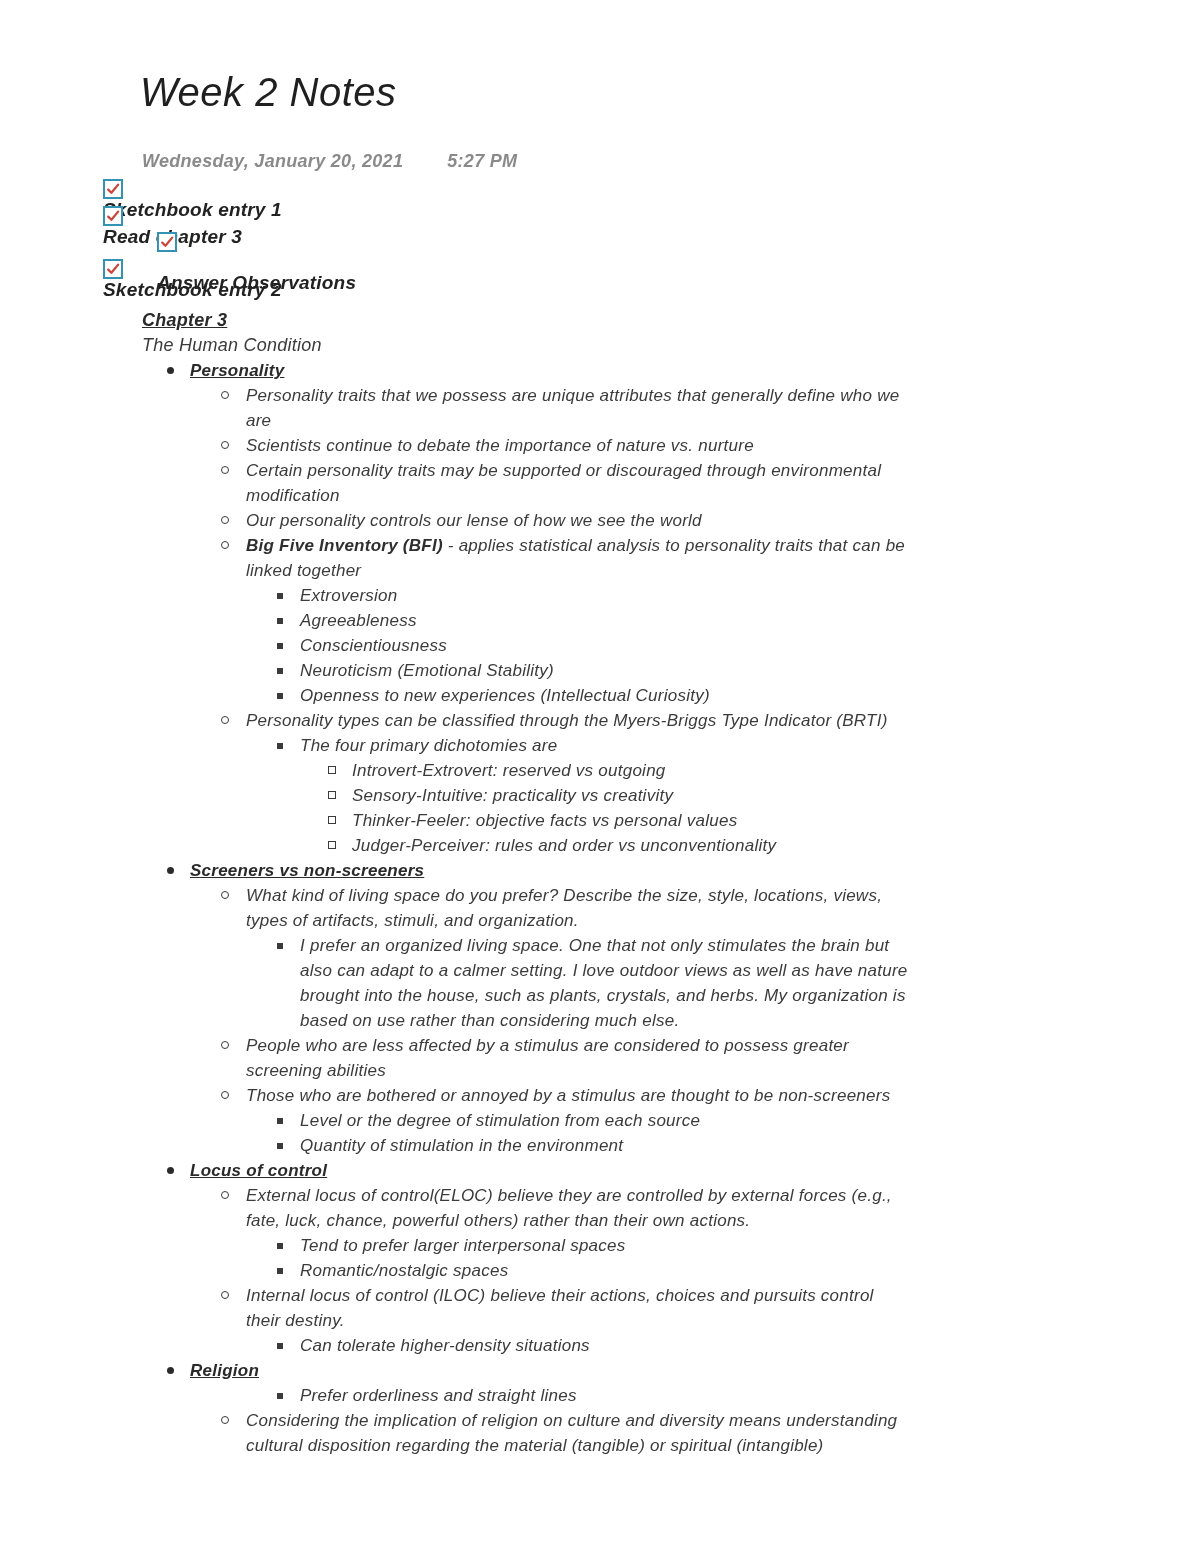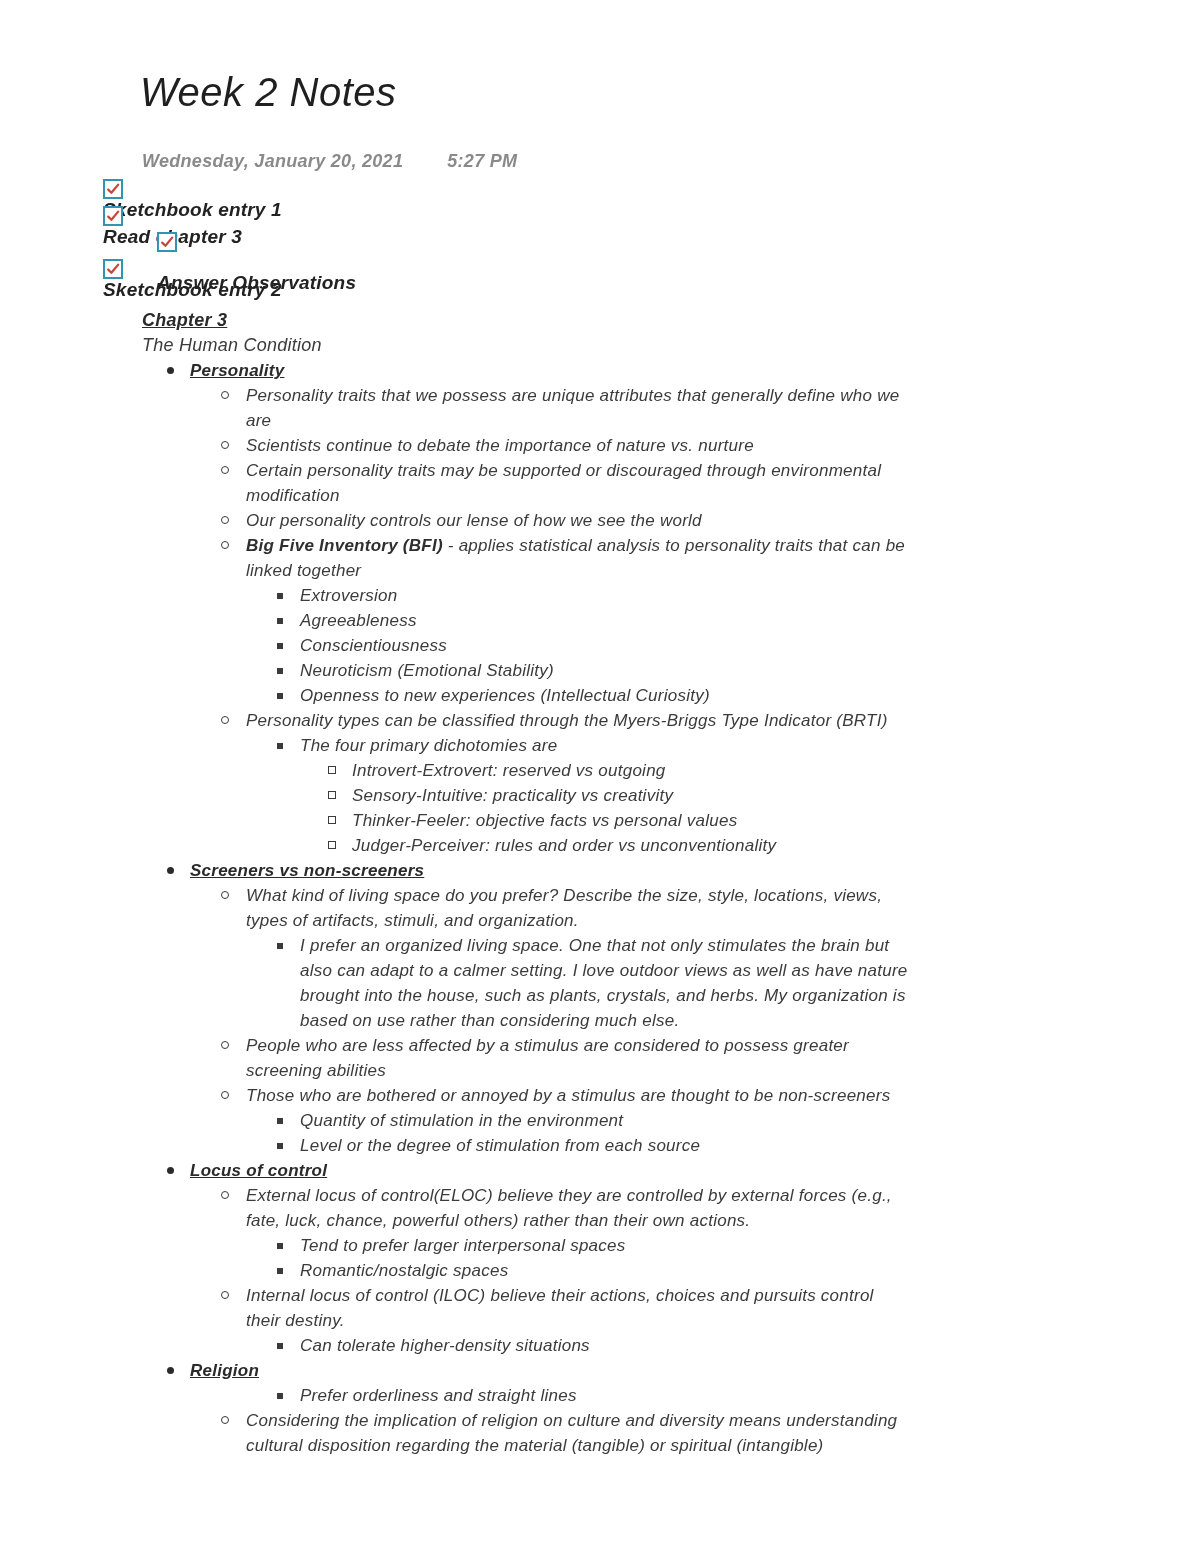--- a/index.html
+++ b/index.html
@@ -118,22 +118,22 @@
         <div class="o-item lv1 hd"><span class="marker m-dot"></span><span>Screeners vs non-screeners</span></div>
         <div class="o-item lv2"><span class="marker m-circle"></span><span>What kind of living space do you prefer? Describe the size, style, locations, views,
 types of artifacts, stimuli, and organization.</span></div>
         <div class="o-item lv3"><span class="marker m-sq"></span><span>I prefer an organized living space. One that not only stimulates the brain but
 also can adapt to a calmer setting. I love outdoor views as well as have nature
 brought into the house, such as plants, crystals, and herbs. My organization is
 based on use rather than considering much else.</span></div>
         <div class="o-item lv2"><span class="marker m-circle"></span><span>People who are less affected by a stimulus are considered to possess greater
 screening abilities</span></div>
         <div class="o-item lv2"><span class="marker m-circle"></span><span>Those who are bothered or annoyed by a stimulus are thought to be non-screeners</span></div>
+        <div class="o-item lv3"><span class="marker m-sq"></span><span>Level or the degree of stimulation from each source</span></div>
         <div class="o-item lv3"><span class="marker m-sq"></span><span>Quantity of stimulation in the environment</span></div>
-        <div class="o-item lv3"><span class="marker m-sq"></span><span>Level or the degree of stimulation from each source</span></div>
         <div class="o-item lv1 hd"><span class="marker m-dot"></span><span>Locus of control</span></div>
         <div class="o-item lv2"><span class="marker m-circle"></span><span>External locus of control(ELOC) believe they are controlled by external forces (e.g.,
 fate, luck, chance, powerful others) rather than their own actions.</span></div>
         <div class="o-item lv3"><span class="marker m-sq"></span><span>Tend to prefer larger interpersonal spaces</span></div>
         <div class="o-item lv3"><span class="marker m-sq"></span><span>Romantic/nostalgic spaces</span></div>
         <div class="o-item lv2"><span class="marker m-circle"></span><span>Internal locus of control (ILOC) believe their actions, choices and pursuits control
 their destiny.</span></div>
         <div class="o-item lv3"><span class="marker m-sq"></span><span>Can tolerate higher-density situations</span></div>
         <div class="o-item lv1 hd"><span class="marker m-dot"></span><span>Religion</span></div>
         <div class="o-item lv3"><span class="marker m-sq"></span><span>Prefer orderliness and straight lines</span></div>

